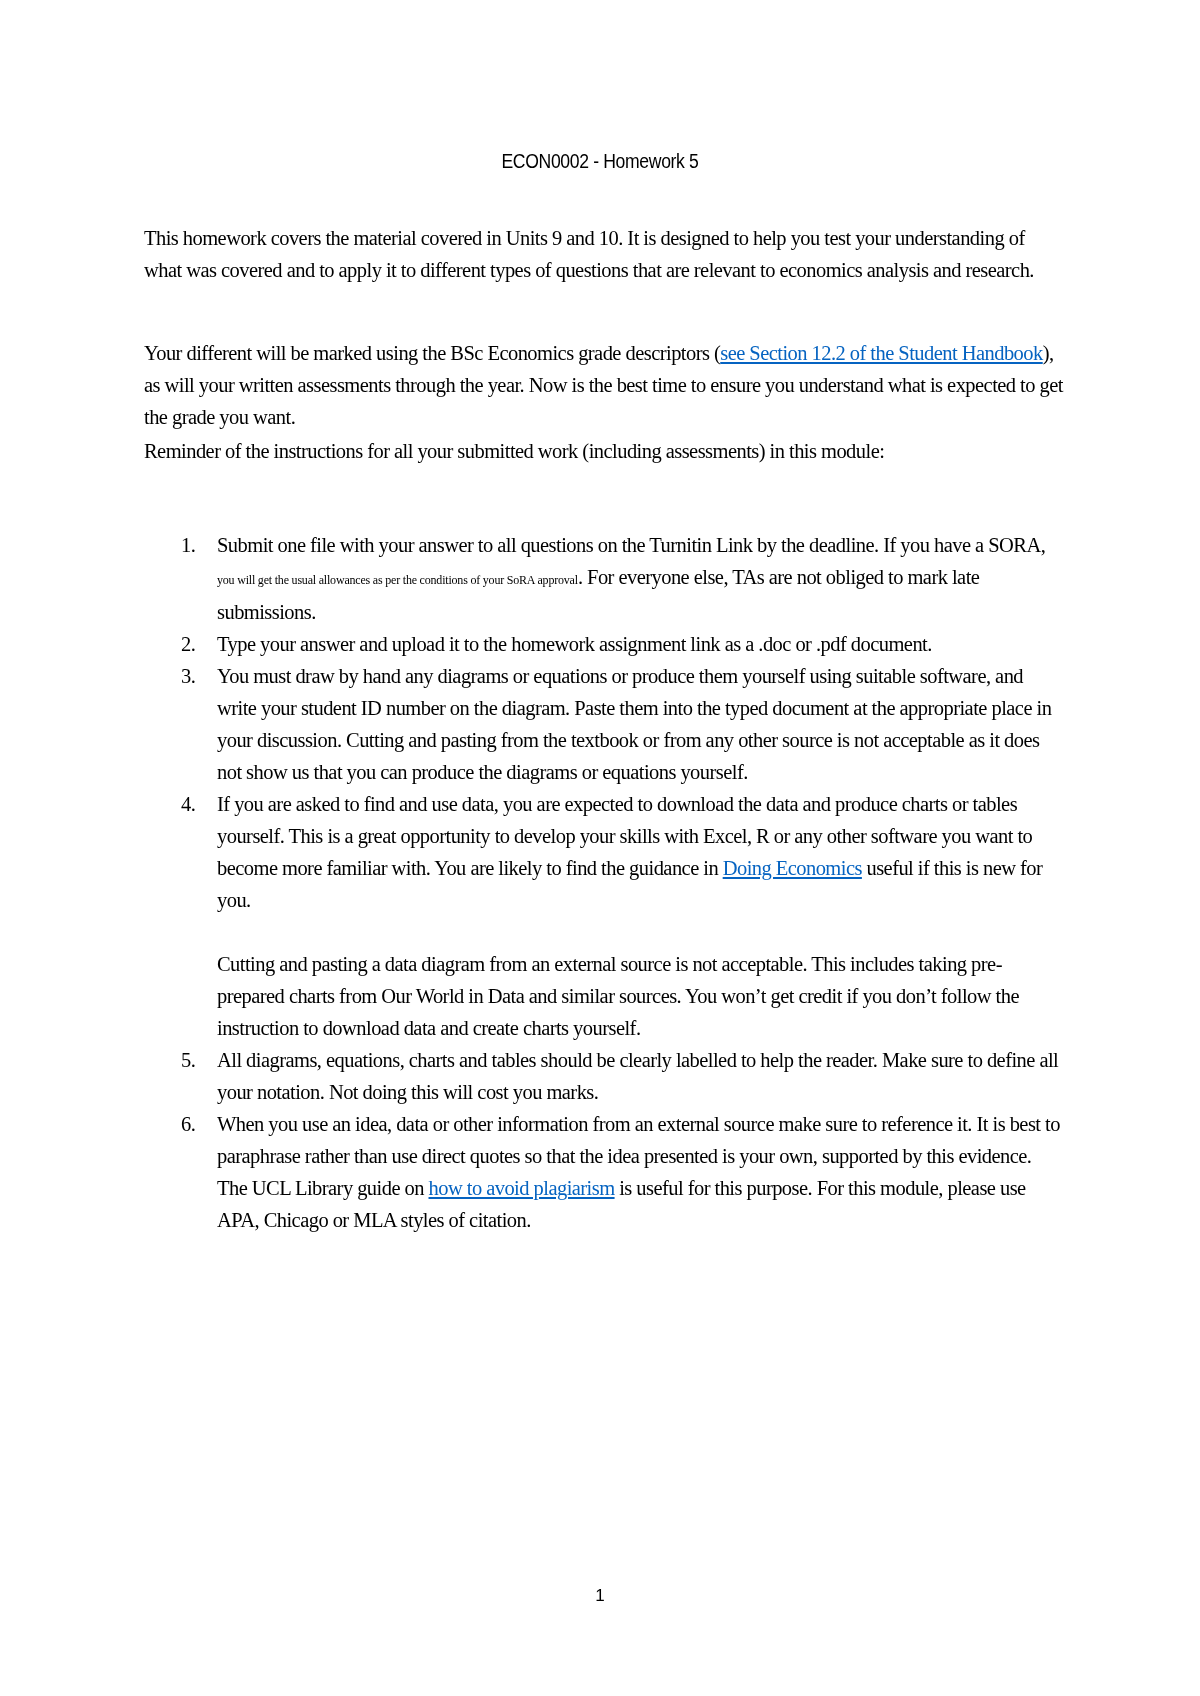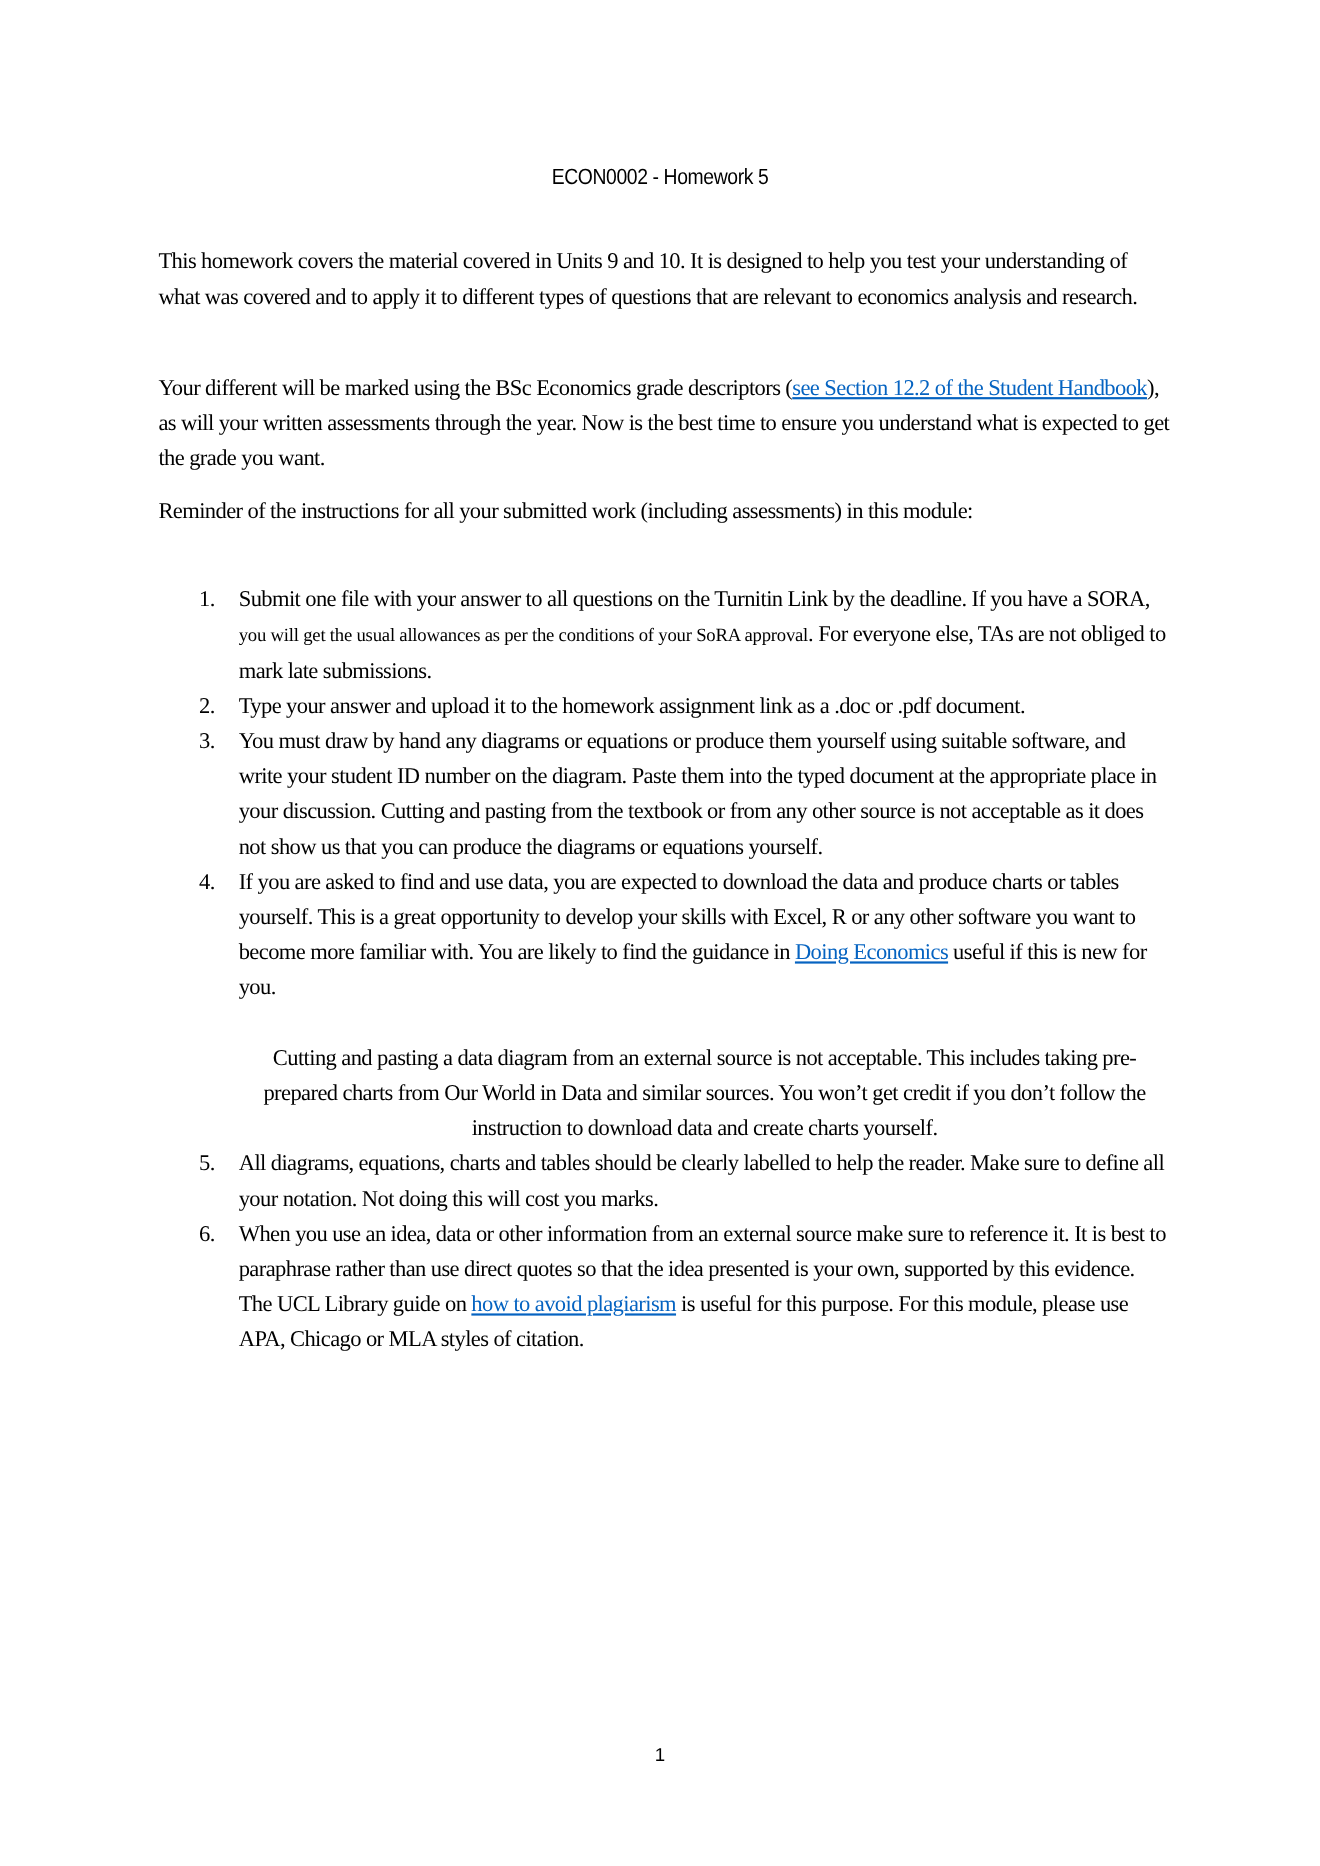--- a/index.html
+++ b/index.html
@@ -14,26 +14,26 @@
       font-size: 20px; letter-spacing: -0.4px; line-height: 26px;
       font-family: "Liberation Sans", sans-serif; transform: scaleX(0.88);
     }
     .body-text {
       position: absolute; left: 144px; width: 920px;
       font-family: Liberation Serif, serif;
       font-size: 20.5px; line-height: 32px; letter-spacing: -0.55px;
     }
     .p1 { top: 222px; }
     .p2 { top: 337px; }
-    .p3 { top: 449px; }
+    .p3 { top: 435px; }
     .list { top: 529px; margin: 0; padding: 0; list-style: none; }
     .list li { position: relative; padding-left: 73px; }
     .list .num { position: absolute; left: 37px; top: 0; }
-    .list .sub-para { margin-top: 32px; text-align: center; }
-    .small { font-size: 17px; letter-spacing: -0.2px; }
+    .list .sub-para { margin-top: 32px; }
+    .small { font-size: 12px; letter-spacing: -0.2px; }
     a.doclink { color: #0563c1; text-decoration: underline; }
     .page-number {
       position: absolute; top: 1586px; left: 0; width: 1200px; text-align: center;
       font-family: "Liberation Sans", sans-serif; font-size: 17px;
     }
   </style>
 </head>
 <body>
 
 <div class="page">

